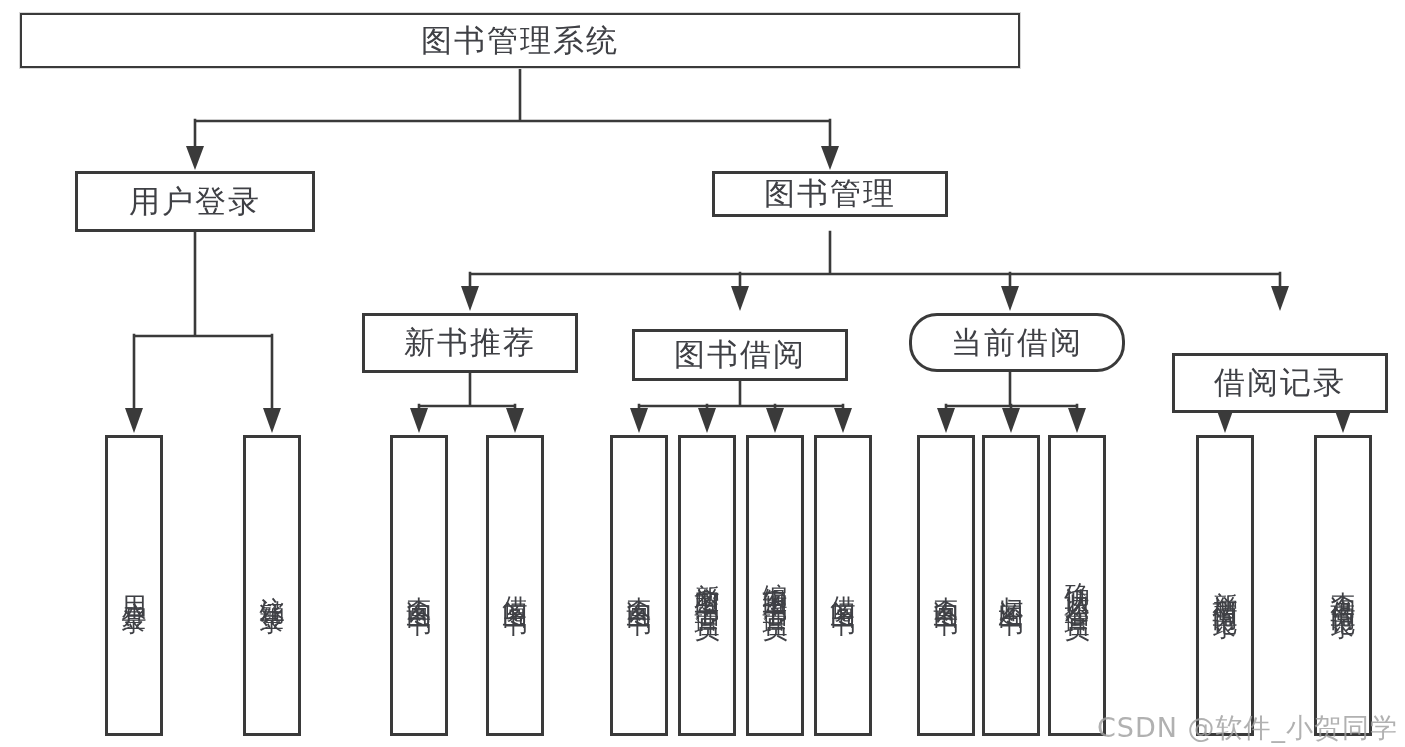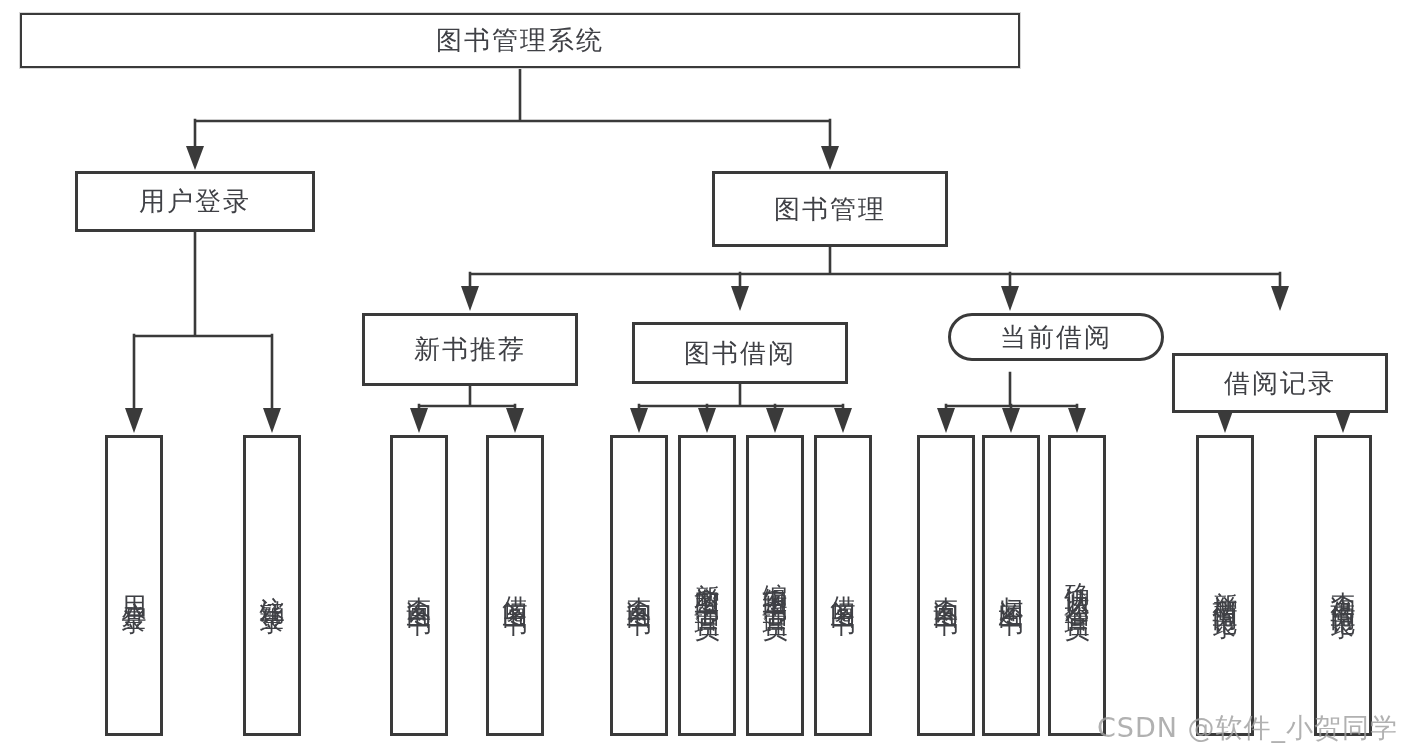--- a/index.html
+++ b/index.html
@@ -36,21 +36,21 @@
   .connectors polygon { fill: var(--line); }
 
   .box {
     position: absolute;
     background: #ffffff;
     border: 3px solid var(--box-border);
     color: var(--box-text);
     display: flex;
     align-items: center;
     justify-content: center;
-    font-size: 26px;
+    font-size: 31px;
     letter-spacing: 2px;
     z-index: 2;
   }
   .box.root { border-width: 2px; box-shadow: 0 0 0 1px #d8d8d8; }
 
   .leaf {
     font-size: 25px;
     letter-spacing: 0;
   }
   .leaf span {
@@ -114,31 +114,31 @@
     <polygon points="1334,408 1352,408 1343,433"></polygon>
   </svg>
 
   <div class="box root" style="left:20px; top:13px; width:1000px; height:55px;">
     <span>图书管理系统</span>
   </div>
 
   <div class="box" style="left:75px; top:171px; width:240px; height:61px;">
     <span>用户登录</span>
   </div>
-  <div class="box" style="left:712px; top:171px; width:236px; height:76px;">
+  <div class="box" style="left:712px; top:171px; width:236px; height:46px;">
     <span>图书管理</span>
   </div>
 
-  <div class="box" style="left:362px; top:313px; width:216px; height:73px;">
+  <div class="box" style="left:362px; top:313px; width:216px; height:60px;">
     <span>新书推荐</span>
   </div>
-  <div class="box" style="left:632px; top:322px; width:216px; height:62px;">
+  <div class="box" style="left:632px; top:329px; width:216px; height:52px;">
     <span>图书借阅</span>
   </div>
-  <div class="box" style="left:948px; top:313px; width:216px; height:48px;border-radius:28px;">
+  <div class="box" style="left:909px; top:313px; width:216px; height:59px;border-radius:28px;">
     <span>当前借阅</span>
   </div>
   <div class="box" style="left:1172px; top:313px; width:216px; height:60px;margin-top:40px;">
     <span>借阅记录</span>
   </div>
 
   <div class="box leaf" style="left:105px; top:435px; width:58px; height:301px;">
     <span>用户登录</span>
   </div>
   <div class="box leaf" style="left:243px; top:435px; width:58px; height:301px;">

